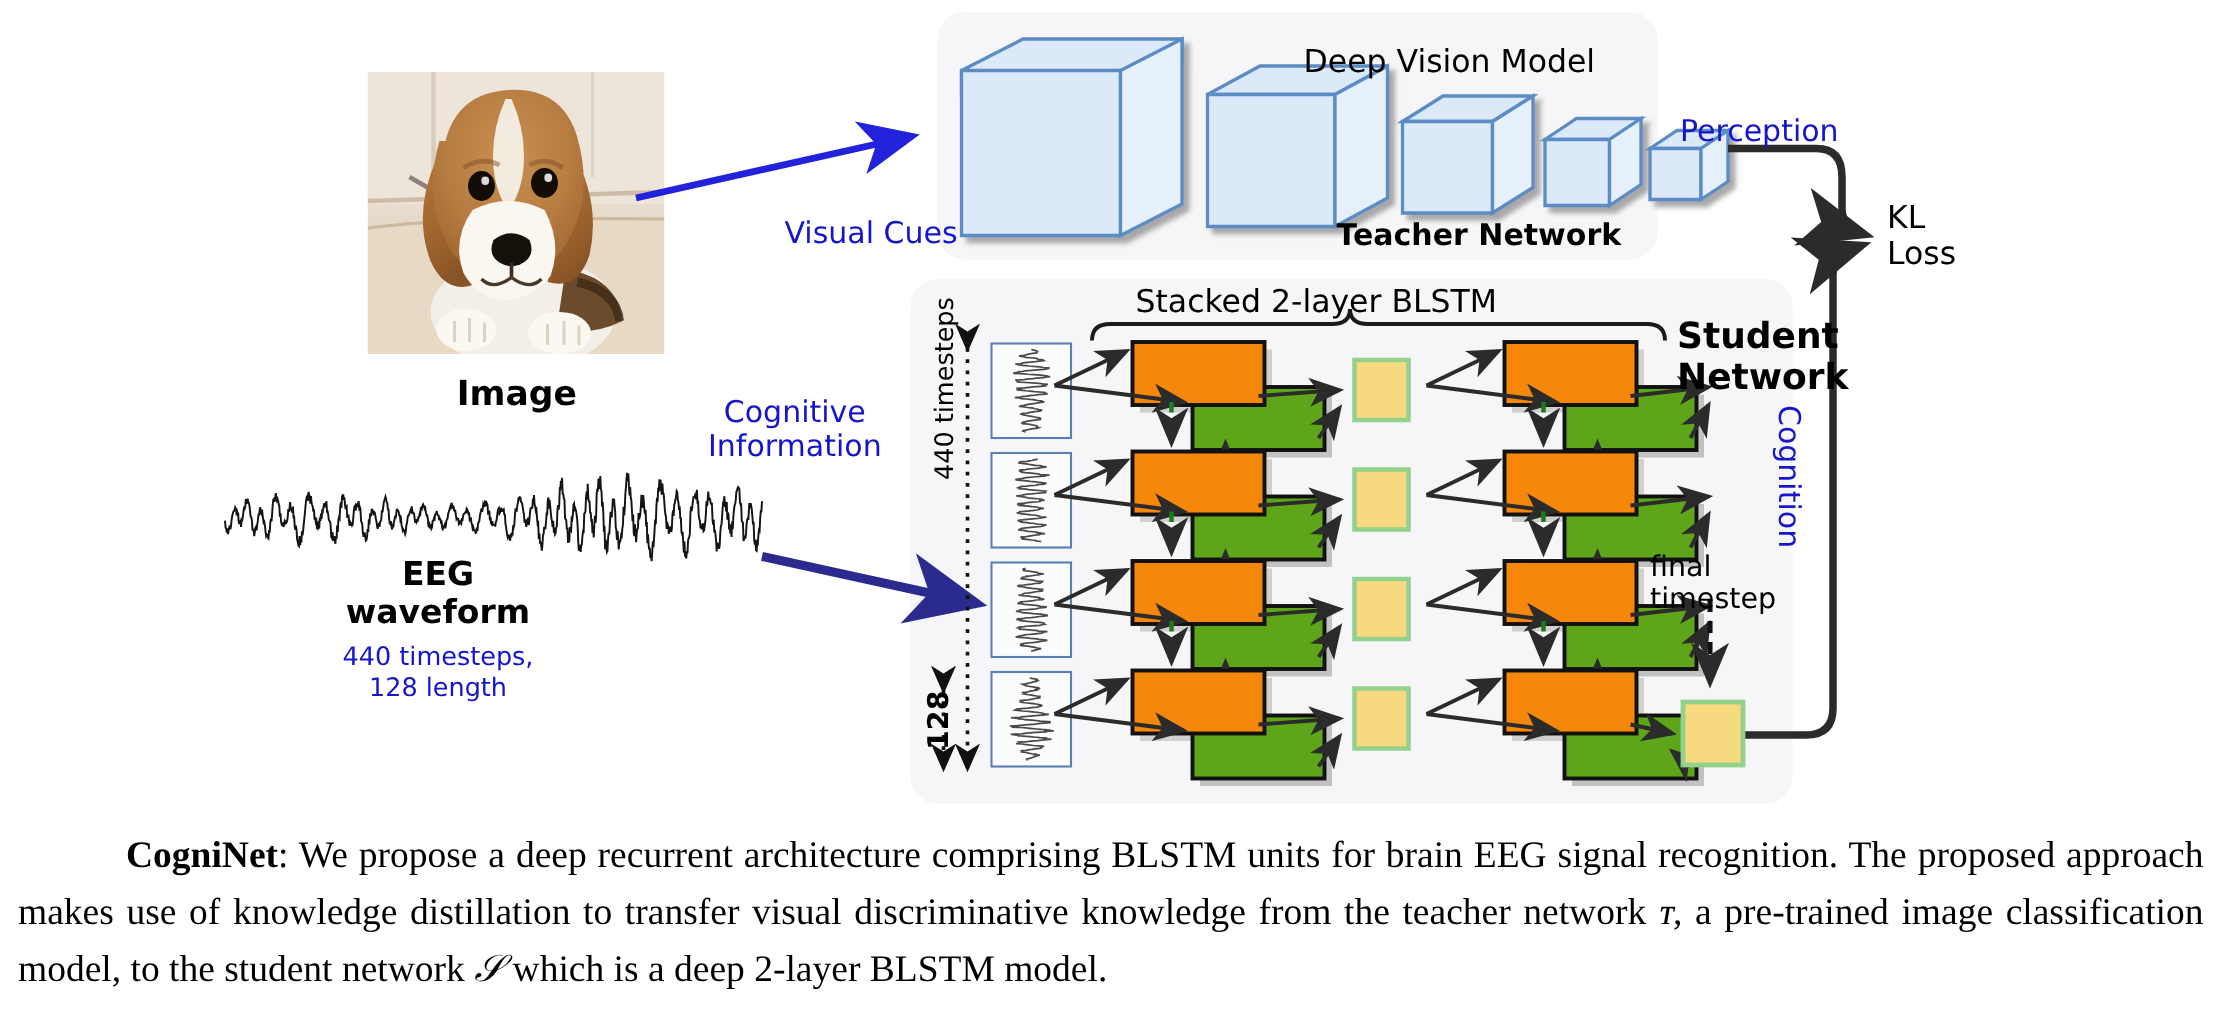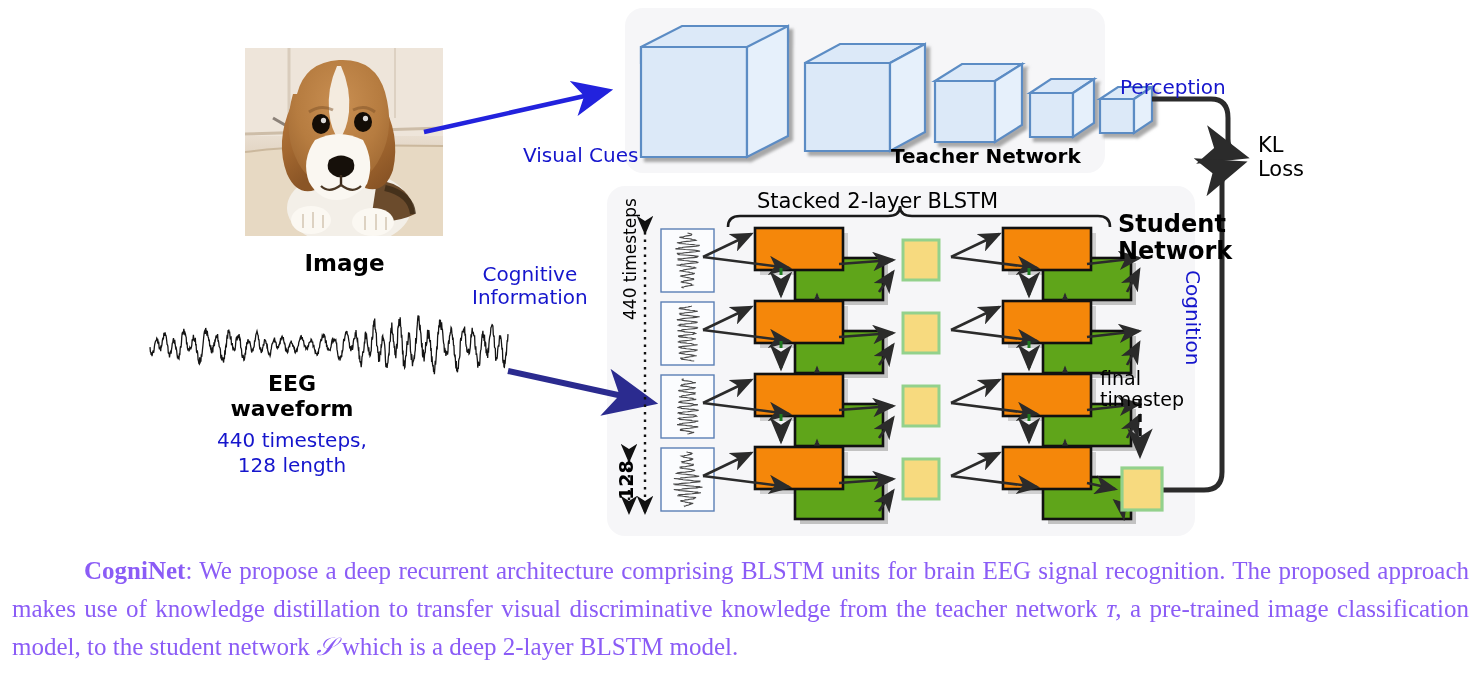--- a/index.html
+++ b/index.html
@@ -35,29 +35,29 @@
       transform:rotate(90deg);transform-origin:left top;}
 
   #timesteps-label{left:620px;top:320px;font-size:17px;
       transform:rotate(-90deg);transform-origin:left top;}
   #len128-label{left:615px;top:500px;font-size:19px;font-weight:bold;
       transform:rotate(-90deg);transform-origin:left top;}
 
   #image-caption{left:242px;top:250px;width:205px;font-size:23px;font-weight:bold;text-align:center;}
   #eeg-caption{left:177px;top:372px;width:230px;font-size:22px;font-weight:bold;
       text-align:center;line-height:1.12;}
-  #eeg-sub{left:177px;top:428px;width:230px;font-size:20px;text-align:center;line-height:1.25;}
+  #eeg-sub{left:177px;top:428px;width:230px;font-size:17px;text-align:center;line-height:1.25;}
 
   
   #dog-photo{position:absolute;left:245px;top:48px;width:198px;height:188px;overflow:hidden;}
 
   
   #caption{position:absolute;left:0;top:552px;width:1481px;
            font-family:"Liberation Serif","DejaVu Serif",serif;
-           font-size:25px;line-height:1.52;color:#8b5cf6;text-align:justify;}
+           font-size:25px;line-height:1.52;color:#000000;text-align:justify;}
   #caption .inner{padding:0 12px;}
   #caption b{font-weight:bold;}
   .cal{font-family:"Liberation Serif",serif;font-style:italic;}
 </style>
 </head>
 <body>
 
 <div class="fig">
 
   <div class="panel" id="teacher-panel"></div>
@@ -313,20 +313,21 @@
         <path d="M1087 483 L1115 489" stroke="#2b2b2b" stroke-width="2.6" fill="none" marker-end="url(#ah-dark-s)"></path>
         <path d="M1127 511 L1115 501" stroke="#2b2b2b" stroke-width="2.6" fill="none" marker-end="url(#ah-dark-s)"></path>
         <rect x="903" y="459" width="36" height="40" fill="#f7da7f" stroke="#93d18c" stroke-width="3"></rect>
       </g>
 
     <path d="M1140 400 L1140 455" stroke="#111" stroke-width="3.4" fill="none" stroke-dasharray="8 6" marker-end="url(#ah-dark-s)"></path>
 
     <rect x="1122" y="468" width="40" height="42" fill="#f7da7f" stroke="#93d18c" stroke-width="3.2"></rect>
   </svg>
 
+  <div class="lbl" id="deep-vision-label">Deep Vision Model</div>
   <div class="lbl bold" id="teacher-network-label">Teacher Network</div>
 
   <div class="lbl" id="stacked-label">Stacked 2-layer BLSTM</div>
 
   <div class="lbl bold" id="student-network-label">
     <div>Student</div>
     <div>Network</div>
   </div>
 
   <div class="lbl" id="final-timestep-label">

